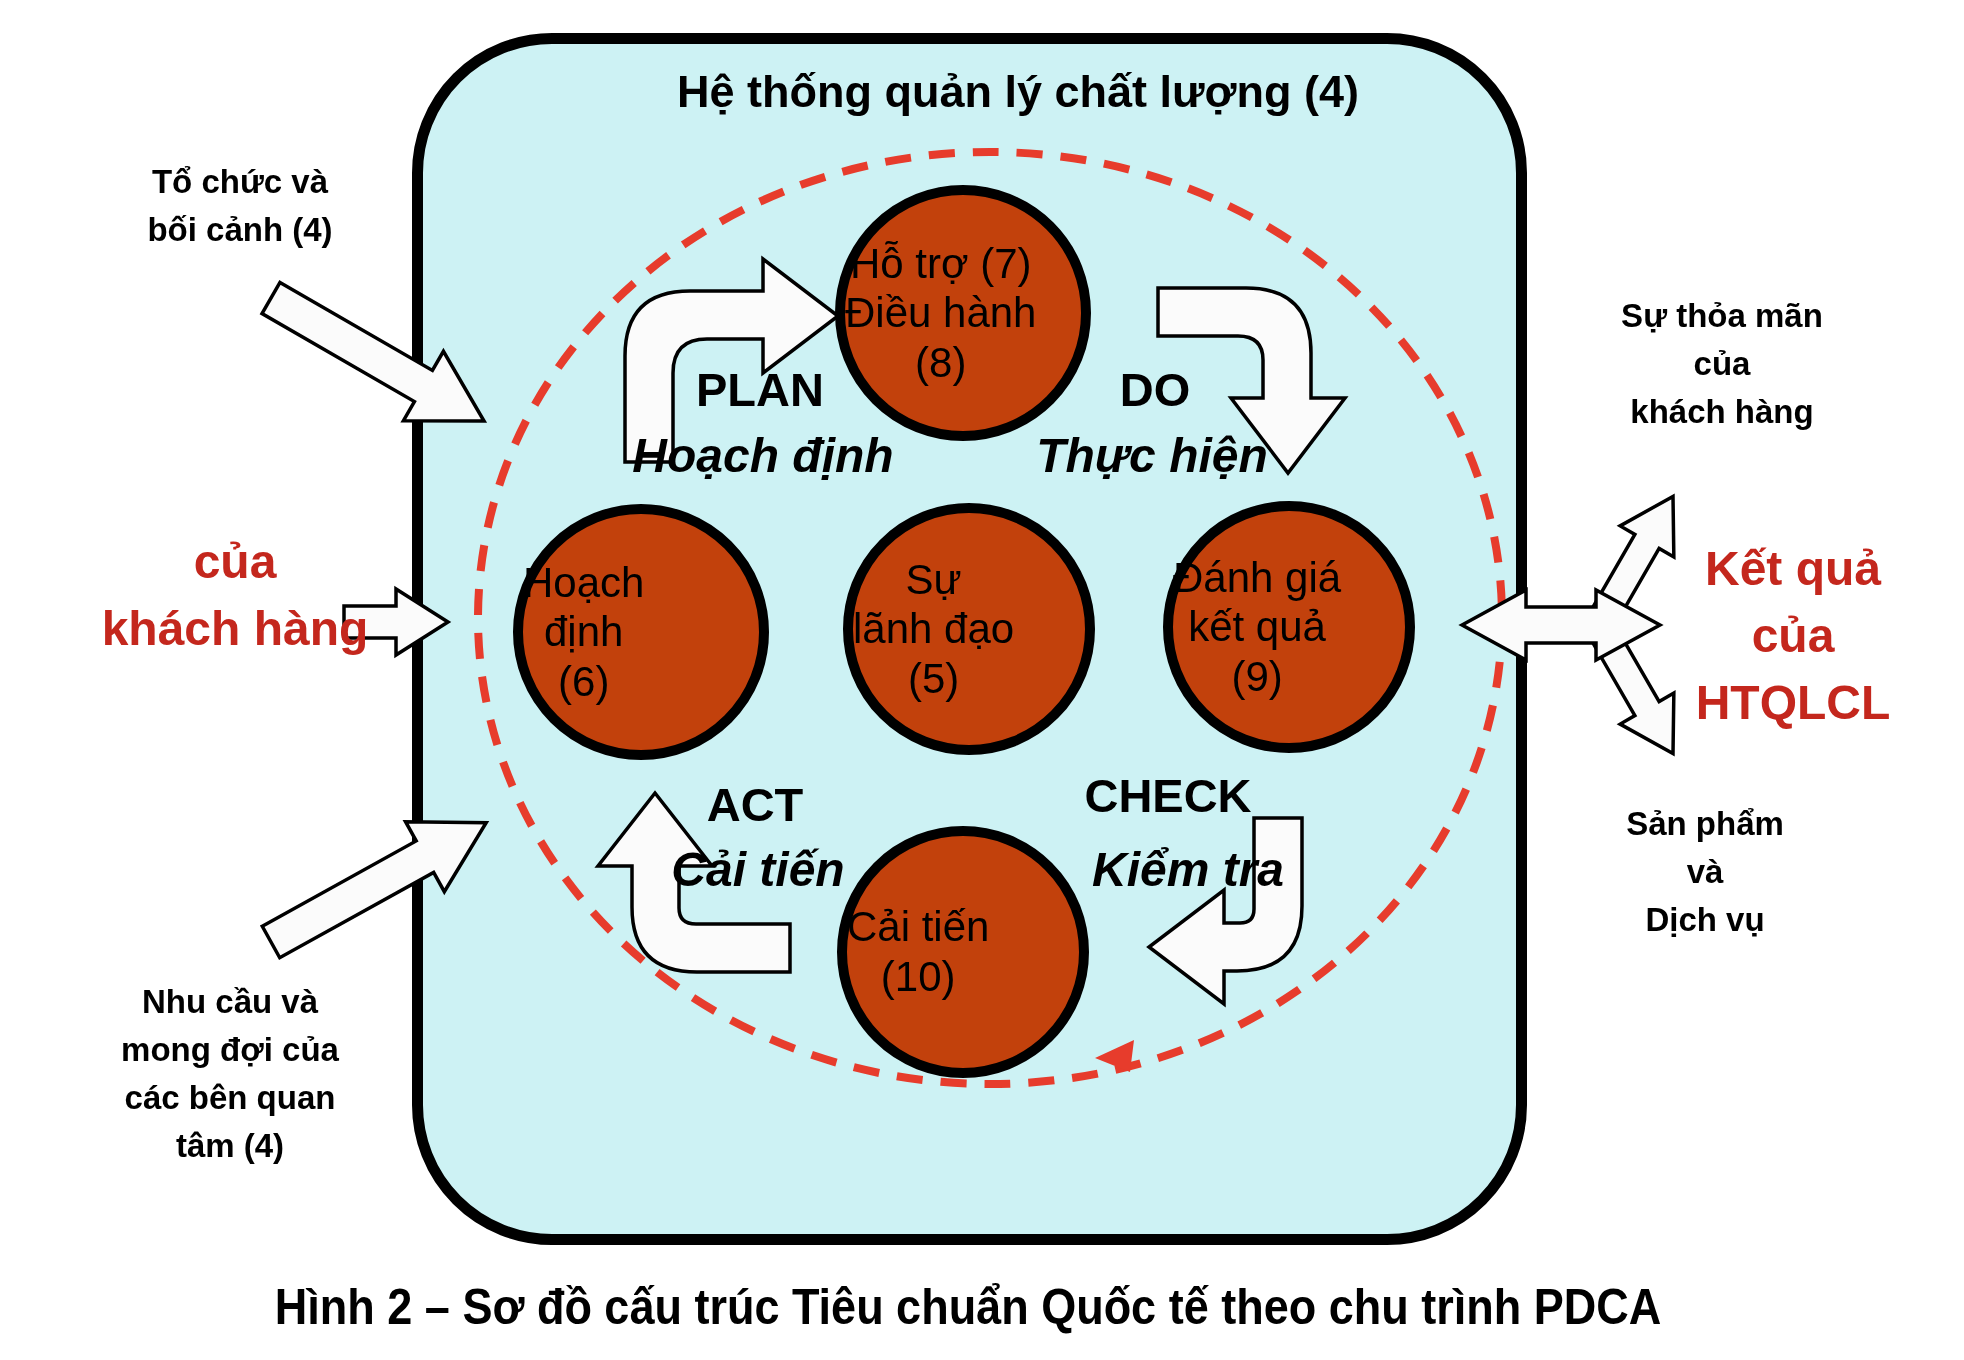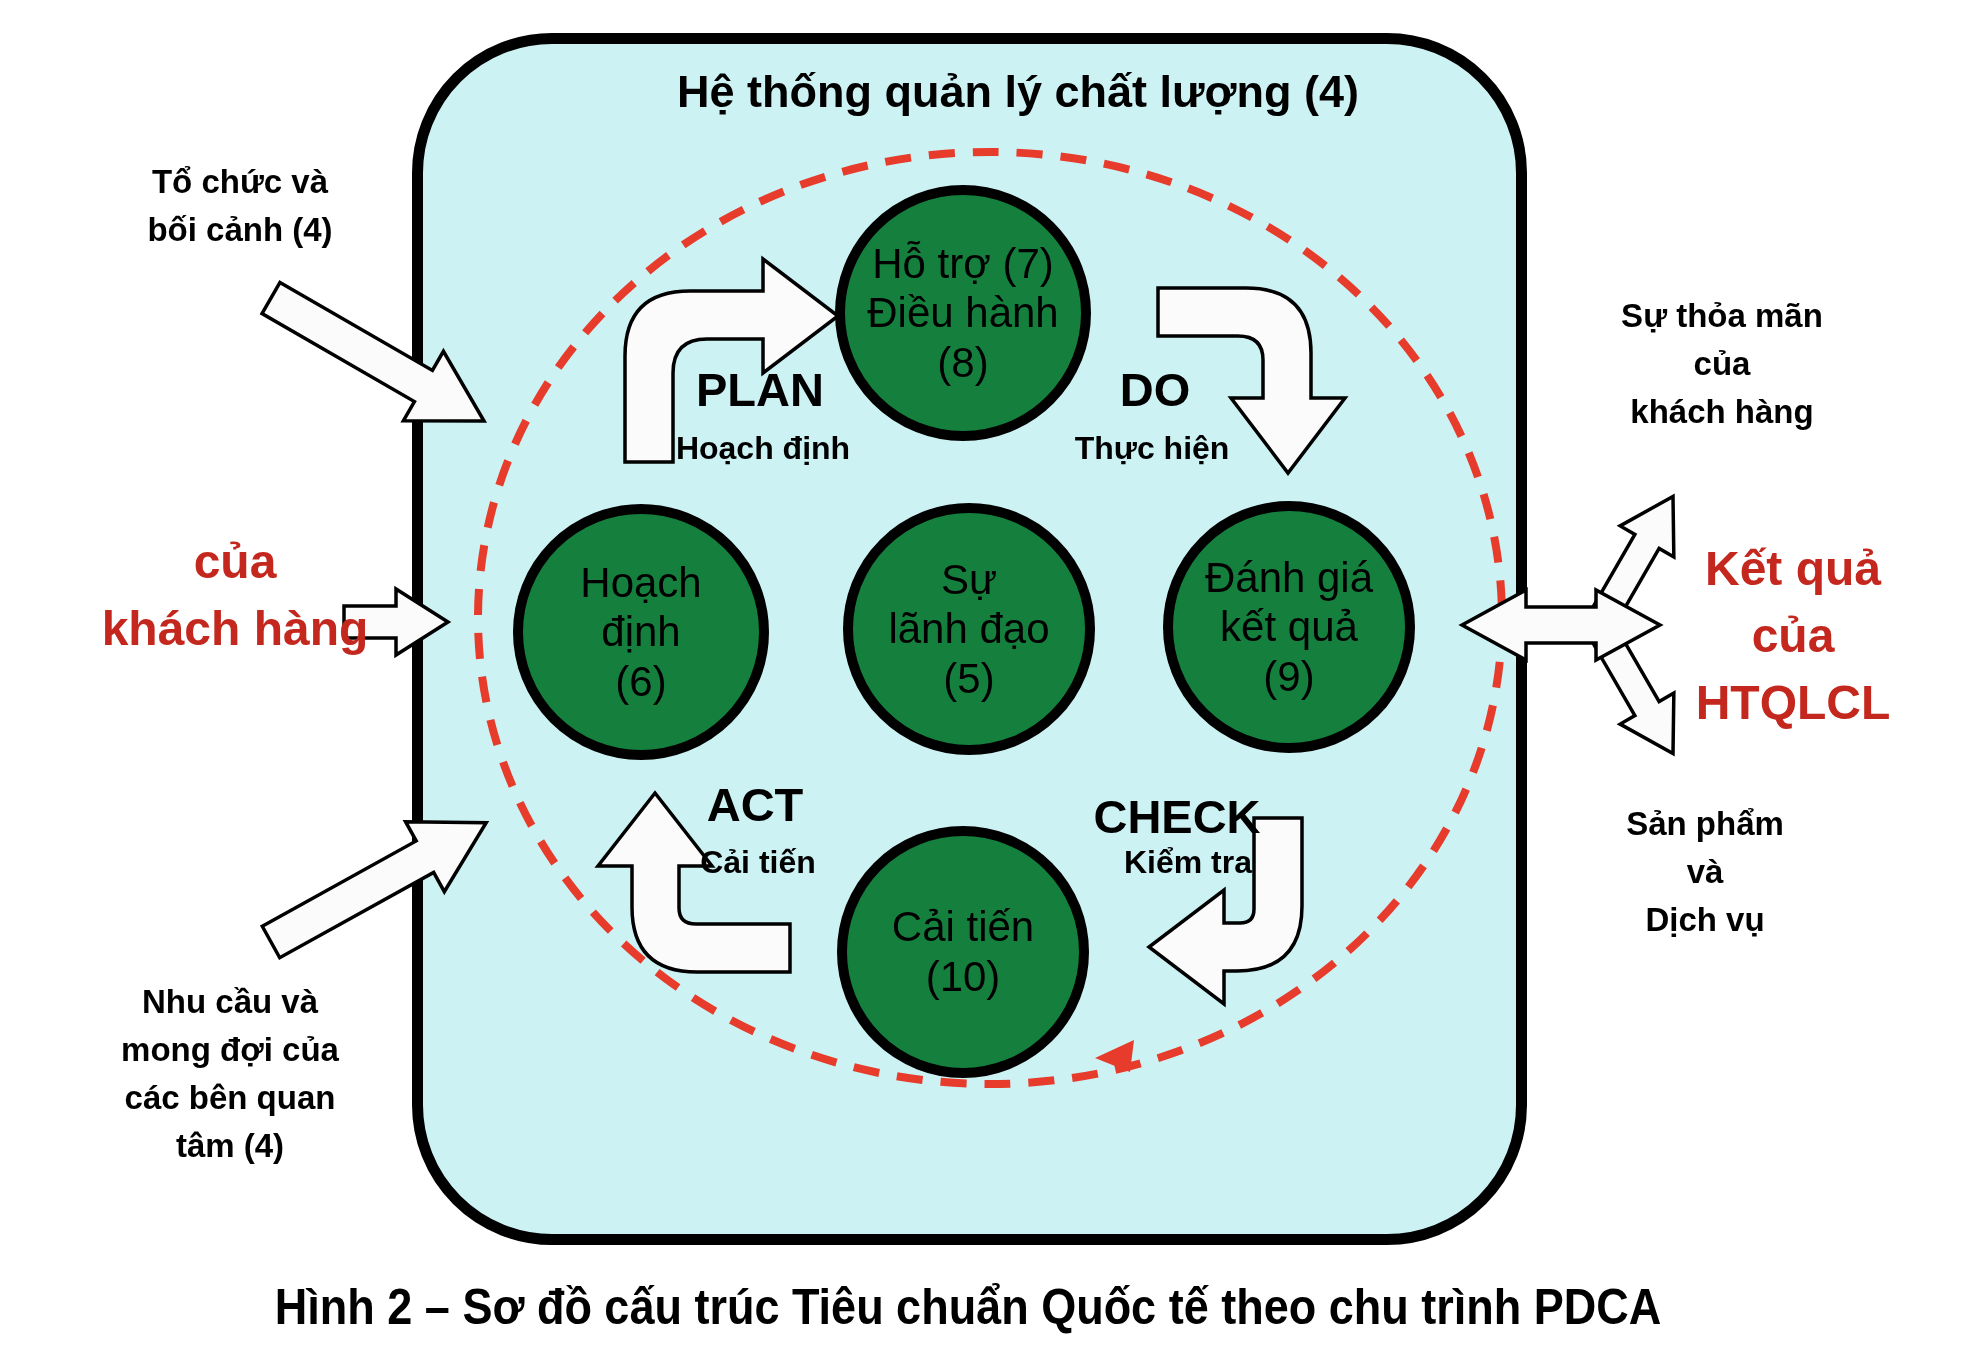--- a/index.html
+++ b/index.html
@@ -17,32 +17,32 @@
   .box{
     position:absolute;left:412px;top:33px;width:1115px;height:1212px;
     background:var(--box-fill);border:11px solid var(--ink);border-radius:140px;
     box-sizing:border-box;z-index:1;
   }
   .shapes{position:absolute;left:0;top:0;z-index:2;}
   .arrow{fill:var(--arrow-fill);stroke:var(--ink);stroke-width:3.5px;stroke-linejoin:miter;}
   .dash{fill:none;stroke:var(--dash-red);stroke-width:8px;stroke-dasharray:26 18;}
   .dash-head{fill:var(--dash-red);stroke:none;}
   .circle{
-    position:absolute;border:10px solid var(--ink);border-radius:50%;background:#15803d;
-    box-sizing:border-box;display:flex;align-items:center;justify-content:center;
+    position:absolute;border:10px solid var(--ink);border-radius:50%;background:#c2410c;
+    box-sizing:border-box;display:flex;align-items:center;
     text-align:center;z-index:3;font-size:42px;line-height:1.18;
   }
   .lbl{
     position:absolute;transform:translateX(-50%);text-align:center;
     white-space:nowrap;z-index:4;line-height:1.42;
   }
   .red{color:var(--accent-red);}
   .title{font-size:45px;font-weight:700;}
   .pdca-en{font-size:47px;font-weight:700;line-height:1;}
-  .pdca-vi{font-size:32px;font-weight:700;line-height:1;}
+  .pdca-vi{font-size:48px;font-weight:700;font-style:italic;line-height:1;}
   .side{font-size:33px;font-weight:700;line-height:1.45;}
   .side-big{font-size:48px;font-weight:700;line-height:1.4;}
   .caption{
     font-size:50px;font-weight:700;transform:translateX(-50%) scaleX(0.9);
     transform-origin:center top;
   }
 </style>
 </head>
 <body>
 
@@ -128,21 +128,21 @@
 
   <div class="lbl pdca-en" style="left:760px;top:366px;">PLAN</div>
   <div class="lbl pdca-vi" style="left:763px;top:432px;">Hoạch định</div>
 
   <div class="lbl pdca-en" style="left:1155px;top:366px;">DO</div>
   <div class="lbl pdca-vi" style="left:1152px;top:432px;">Thực hiện</div>
 
   <div class="lbl pdca-en" style="left:755px;top:781px;">ACT</div>
   <div class="lbl pdca-vi" style="left:758px;top:846px;">Cải tiến</div>
 
-  <div class="lbl pdca-en" style="left:1168px;top:793px;margin-left:9px;">CHECK</div>
+  <div class="lbl pdca-en" style="left:1168px;top:772px;">CHECK</div>
   <div class="lbl pdca-vi" style="left:1156px;top:846px;margin-left:32px;">Kiểm tra</div>
 
   <div class="lbl side" style="left:240px;top:158px;">
     <div>Tổ chức và</div>
     <div>bối cảnh (4)</div>
   </div>
 
   <div class="lbl side-big red" style="left:235px;top:528px;">
     <div>của</div>
     <div>khách hàng</div>

